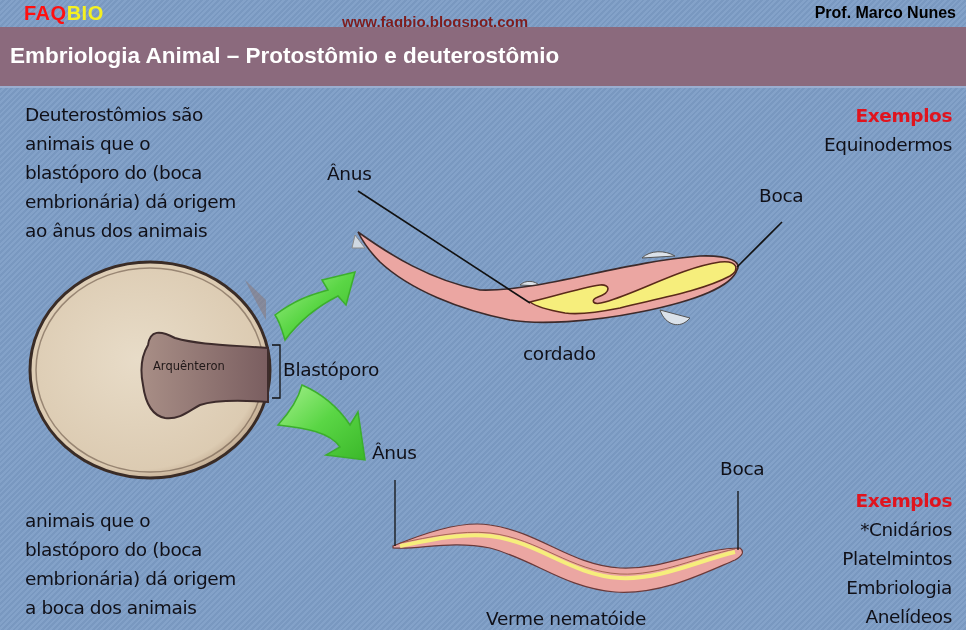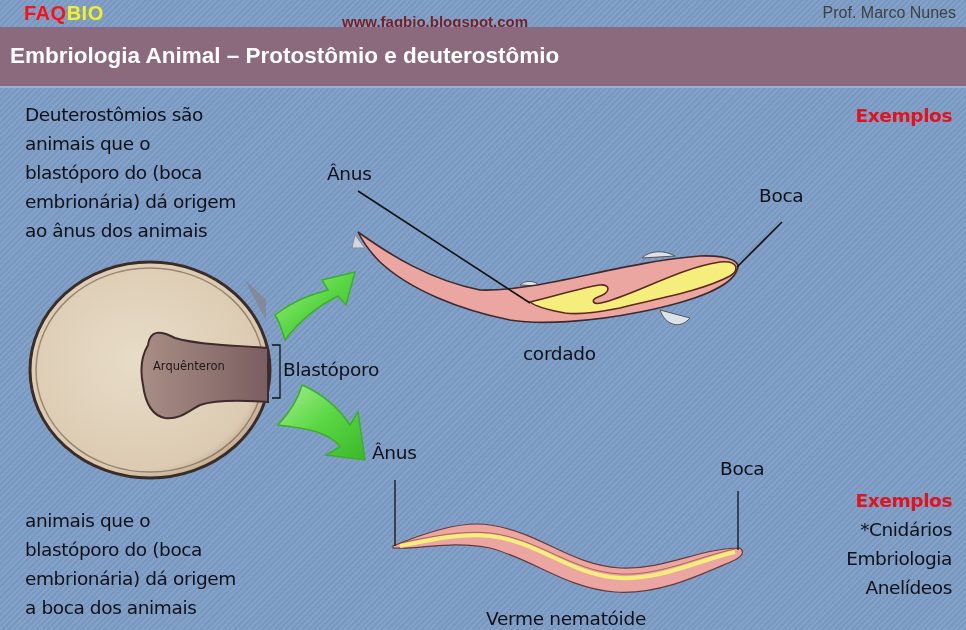--- a/index.html
+++ b/index.html
@@ -8,21 +8,21 @@
     background: #7d9dc6;
     background-image: repeating-linear-gradient(135deg, rgba(255,255,255,0.05) 0 2px, rgba(0,0,0,0.03) 2px 4px);
     font-family: "DejaVu Sans", sans-serif;
   }
   .abs { position: absolute; }
   .topbar { left: 0; top: 0; width: 966px; height: 27px; }
   .brand { left: 24px; top: 2px; font-family: "Liberation Sans", sans-serif; font-weight: bold; font-size: 20px; letter-spacing: 0.5px; }
   .brand .faq { color: #ff1010; }
   .brand .bio { color: #f5f020; }
   .site { left: 342px; top: 13px; color: #7f1d1d; font-family: "Liberation Sans", sans-serif; font-weight: bold; font-size: 15px; }
-  .author { right: 10px; top: 4px; color: #404040; font-family: "Liberation Sans", sans-serif; font-weight: normal; font-size: 16px; }
+  .author { right: 10px; top: 4px; color: #000000; font-family: "Liberation Sans", sans-serif; font-weight: bold; font-size: 16px; }
   .titlebar { left: 0; top: 27px; width: 966px; height: 61px; background: #8b6a7d; border-bottom: 2px solid #9aaed0; box-sizing: border-box; }
   .title { left: 10px; top: 43px; color: #ffffff; font-family: "Liberation Sans", sans-serif; font-weight: bold; font-size: 22.5px; }
   .body-text { color: #101018; font-family: "DejaVu Sans", sans-serif; font-size: 18.5px; line-height: 29px; letter-spacing: -0.4px; }
   .para { left: 25px; width: 300px; }
   .examples { right: 14px; text-align: right; margin-left: 29px; }
   .examples .hd { color: #e0141e; font-weight: bold; }
   .label { color: #101018; font-size: 18.5px; letter-spacing: -0.3px; }
   .small-label { color: #201818; font-size: 11.5px; }
   svg { position: absolute; left: 0; top: 0; }
 </style>
@@ -96,20 +96,21 @@
 <div class="abs para body-text" style="top:100px;">
   <div>Deuterostômios são</div>
   <div>animais que o</div>
   <div>blastóporo do (boca</div>
   <div>embrionária) dá origem</div>
   <div>ao ânus dos animais</div>
 </div>
 
 <div class="abs examples body-text" style="top:101px;">
   <div class="hd">Exemplos</div>
+  <div>Equinodermos</div>
 </div>
 
 <div class="abs label" style="left:327px; top:163px;">Ânus</div>
 <div class="abs label" style="left:759px; top:185px;">Boca</div>
 <div class="abs label" style="left:523px; top:343px;">cordado</div>
 
 <div class="abs small-label" style="left:153px; top:359px;">Arquênteron</div>
 <div class="abs label" style="left:283px; top:359px;">Blastóporo</div>
 
 <div class="abs label" style="left:372px; top:442px;">Ânus</div>
@@ -119,15 +120,16 @@
 <div class="abs para body-text" style="top:506px;">
   <div>animais que o</div>
   <div>blastóporo do (boca</div>
   <div>embrionária) dá origem</div>
   <div>a boca dos animais</div>
 </div>
 
 <div class="abs examples body-text" style="top:486px;">
   <div class="hd">Exemplos</div>
   <div>*Cnidários</div>
+  <div>Platelmintos</div>
   <div>Embriologia</div>
   <div>Anelídeos</div>
 </div>
 
 </body></html>

